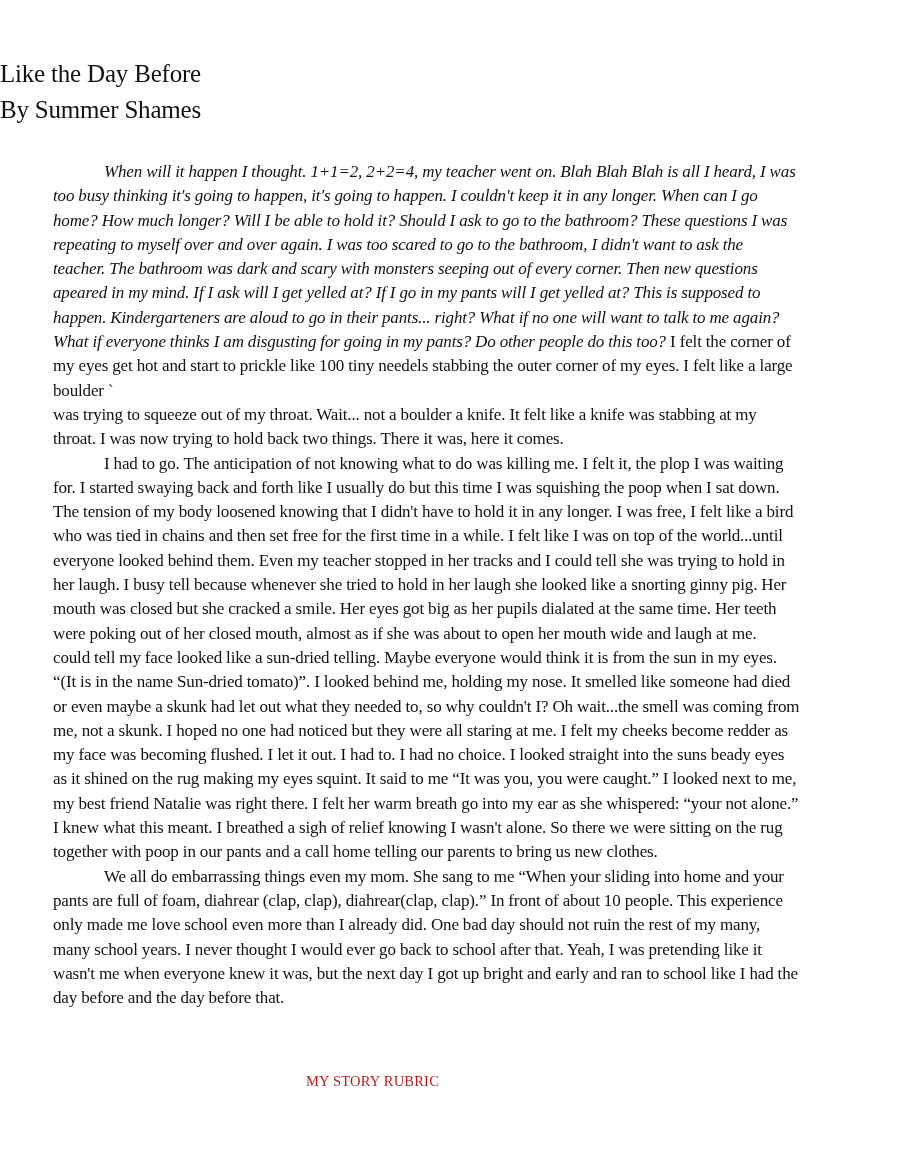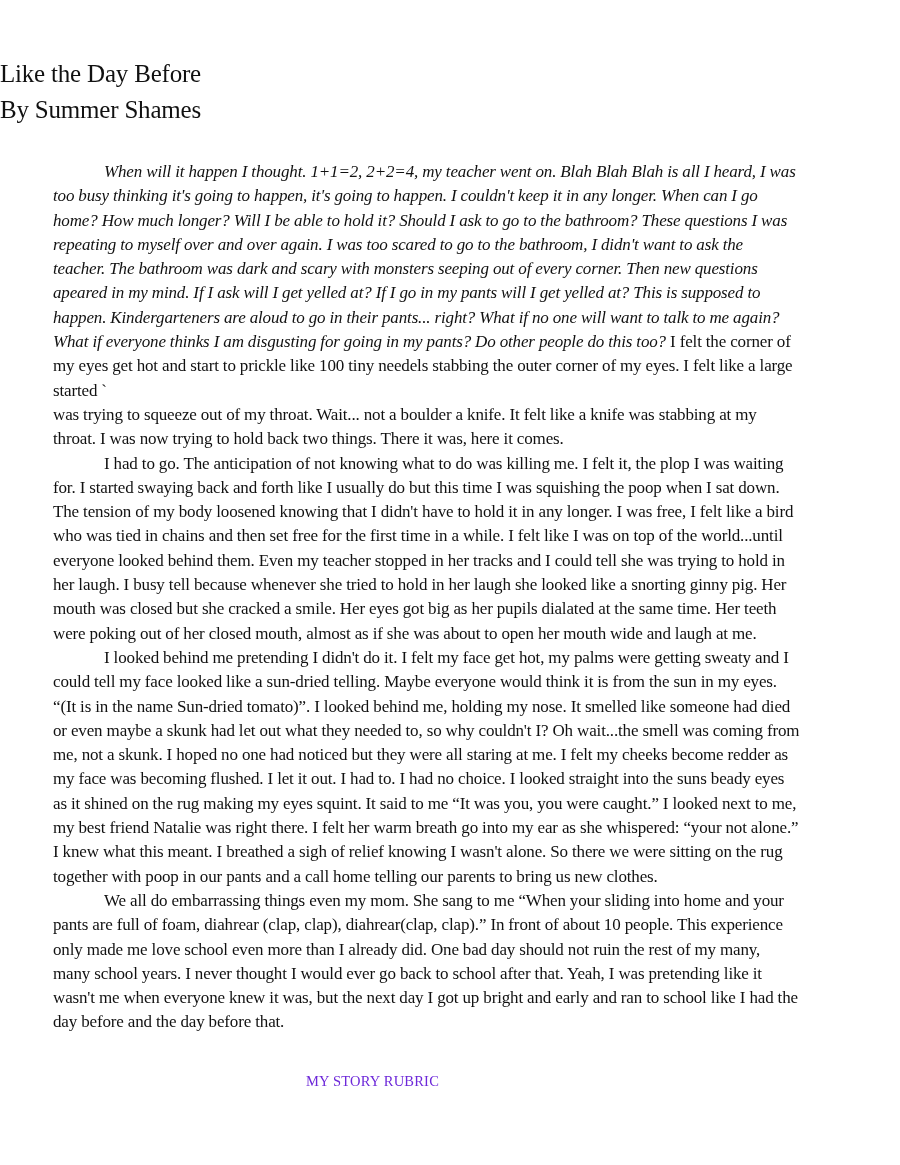--- a/index.html
+++ b/index.html
@@ -54,21 +54,21 @@
       font-style: italic;
     }
     .footer {
       position: absolute;
       left: 0;
       top: 1073px;
       width: 745px;
       text-align: center;
       font-size: 14.5px;
       letter-spacing: 0.2px;
-      color: #6d28d9;
+      color: #b91c1c;
     }
   </style>
 </head>
 <body>
 
 <div class="page">
   <div class="title-block">
     <div class="title-line">Like the Day Before</div>
     <div class="title-line">By Summer Shames</div>
   </div>
@@ -76,32 +76,31 @@
   <div class="body-text" id="body-text">
       <div class="line indent"><span class="it">When will it happen I thought. 1+1=2, 2+2=4, my teacher went on. Blah Blah Blah is all I heard, I was</span></div>
       <div class="line"><span class="it">too busy thinking it's going to happen, it's going to happen. I couldn't keep it in any longer. When can I go</span></div>
       <div class="line"><span class="it">home? How much longer? Will I be able to hold it? Should I ask to go to the bathroom? These questions I was</span></div>
       <div class="line"><span class="it">repeating to myself over and over again. I was too scared to go to the bathroom, I didn't want to ask the</span></div>
       <div class="line"><span class="it">teacher. The bathroom was dark and scary with monsters seeping out of every corner. Then new questions</span></div>
       <div class="line"><span class="it">apeared in my mind. If I ask will I get yelled at? If I go in my pants will I get yelled at? This is supposed to</span></div>
       <div class="line"><span class="it">happen. Kindergarteners are aloud to go in their pants... right? What if no one will want to talk to me again?</span></div>
       <div class="line"><span class="it">What if everyone thinks I am disgusting for going in my pants? Do other people do this too?</span><span class="rm"> I felt the corner of</span></div>
       <div class="line"><span class="rm">my eyes get hot and start to prickle like 100 tiny needels stabbing the outer corner of my eyes. I felt like a large</span></div>
-      <div class="line"><span class="rm">started `</span></div>
+      <div class="line"><span class="rm">boulder `</span></div>
       <div class="line"><span class="rm">was trying to squeeze out of my throat. Wait... not a boulder a knife. It felt like a knife was stabbing at my</span></div>
       <div class="line"><span class="rm">throat. I was now trying to hold back two things. There it was, here it comes.</span></div>
       <div class="line indent"><span class="rm">I had to go. The anticipation of not knowing what to do was killing me. I felt it, the plop I was waiting</span></div>
       <div class="line"><span class="rm">for. I started swaying back and forth like I usually do but this time I was squishing the poop when I sat down.</span></div>
       <div class="line"><span class="rm">The tension of my body loosened knowing that I didn't have to hold it in any longer. I was free, I felt like a bird</span></div>
       <div class="line"><span class="rm">who was tied in chains and then set free for the first time in a while. I felt like I was on top of the world...until</span></div>
       <div class="line"><span class="rm">everyone looked behind them. Even my teacher stopped in her tracks and I could tell she was trying to hold in</span></div>
       <div class="line"><span class="rm">her laugh. I busy tell because whenever she tried to hold in her laugh she looked like a snorting ginny pig. Her</span></div>
       <div class="line"><span class="rm">mouth was closed but she cracked a smile. Her eyes got big as her pupils dialated at the same time. Her teeth</span></div>
       <div class="line"><span class="rm">were poking out of her closed mouth, almost as if she was about to open her mouth wide and laugh at me.</span></div>
-      <div class="line indent"><span class="rm">I looked behind me pretending I didn't do it. I felt my face get hot, my palms were getting sweaty and I</span></div>
       <div class="line"><span class="rm">could tell my face looked like a sun-dried telling. Maybe everyone would think it is from the sun in my eyes.</span></div>
       <div class="line"><span class="rm">“(It is in the name Sun-dried tomato)”. I looked behind me, holding my nose. It smelled like someone had died</span></div>
       <div class="line"><span class="rm">or even maybe a skunk had let out what they needed to, so why couldn't I? Oh wait...the smell was coming from</span></div>
       <div class="line"><span class="rm">me, not a skunk. I hoped no one had noticed but they were all staring at me. I felt my cheeks become redder as</span></div>
       <div class="line"><span class="rm">my face was becoming flushed. I let it out. I had to. I had no choice. I looked straight into the suns beady eyes</span></div>
       <div class="line"><span class="rm">as it shined on the rug making my eyes squint. It said to me “It was you, you were caught.” I looked next to me,</span></div>
       <div class="line"><span class="rm">my best friend Natalie was right there. I felt her warm breath go into my ear as she whispered: “your not alone.”</span></div>
       <div class="line"><span class="rm">I knew what this meant. I breathed a sigh of relief knowing I wasn't alone. So there we were sitting on the rug</span></div>
       <div class="line"><span class="rm">together with poop in our pants and a call home telling our parents to bring us new clothes.</span></div>
       <div class="line indent"><span class="rm">We all do embarrassing things even my mom. She sang to me “When your sliding into home and your</span></div>

